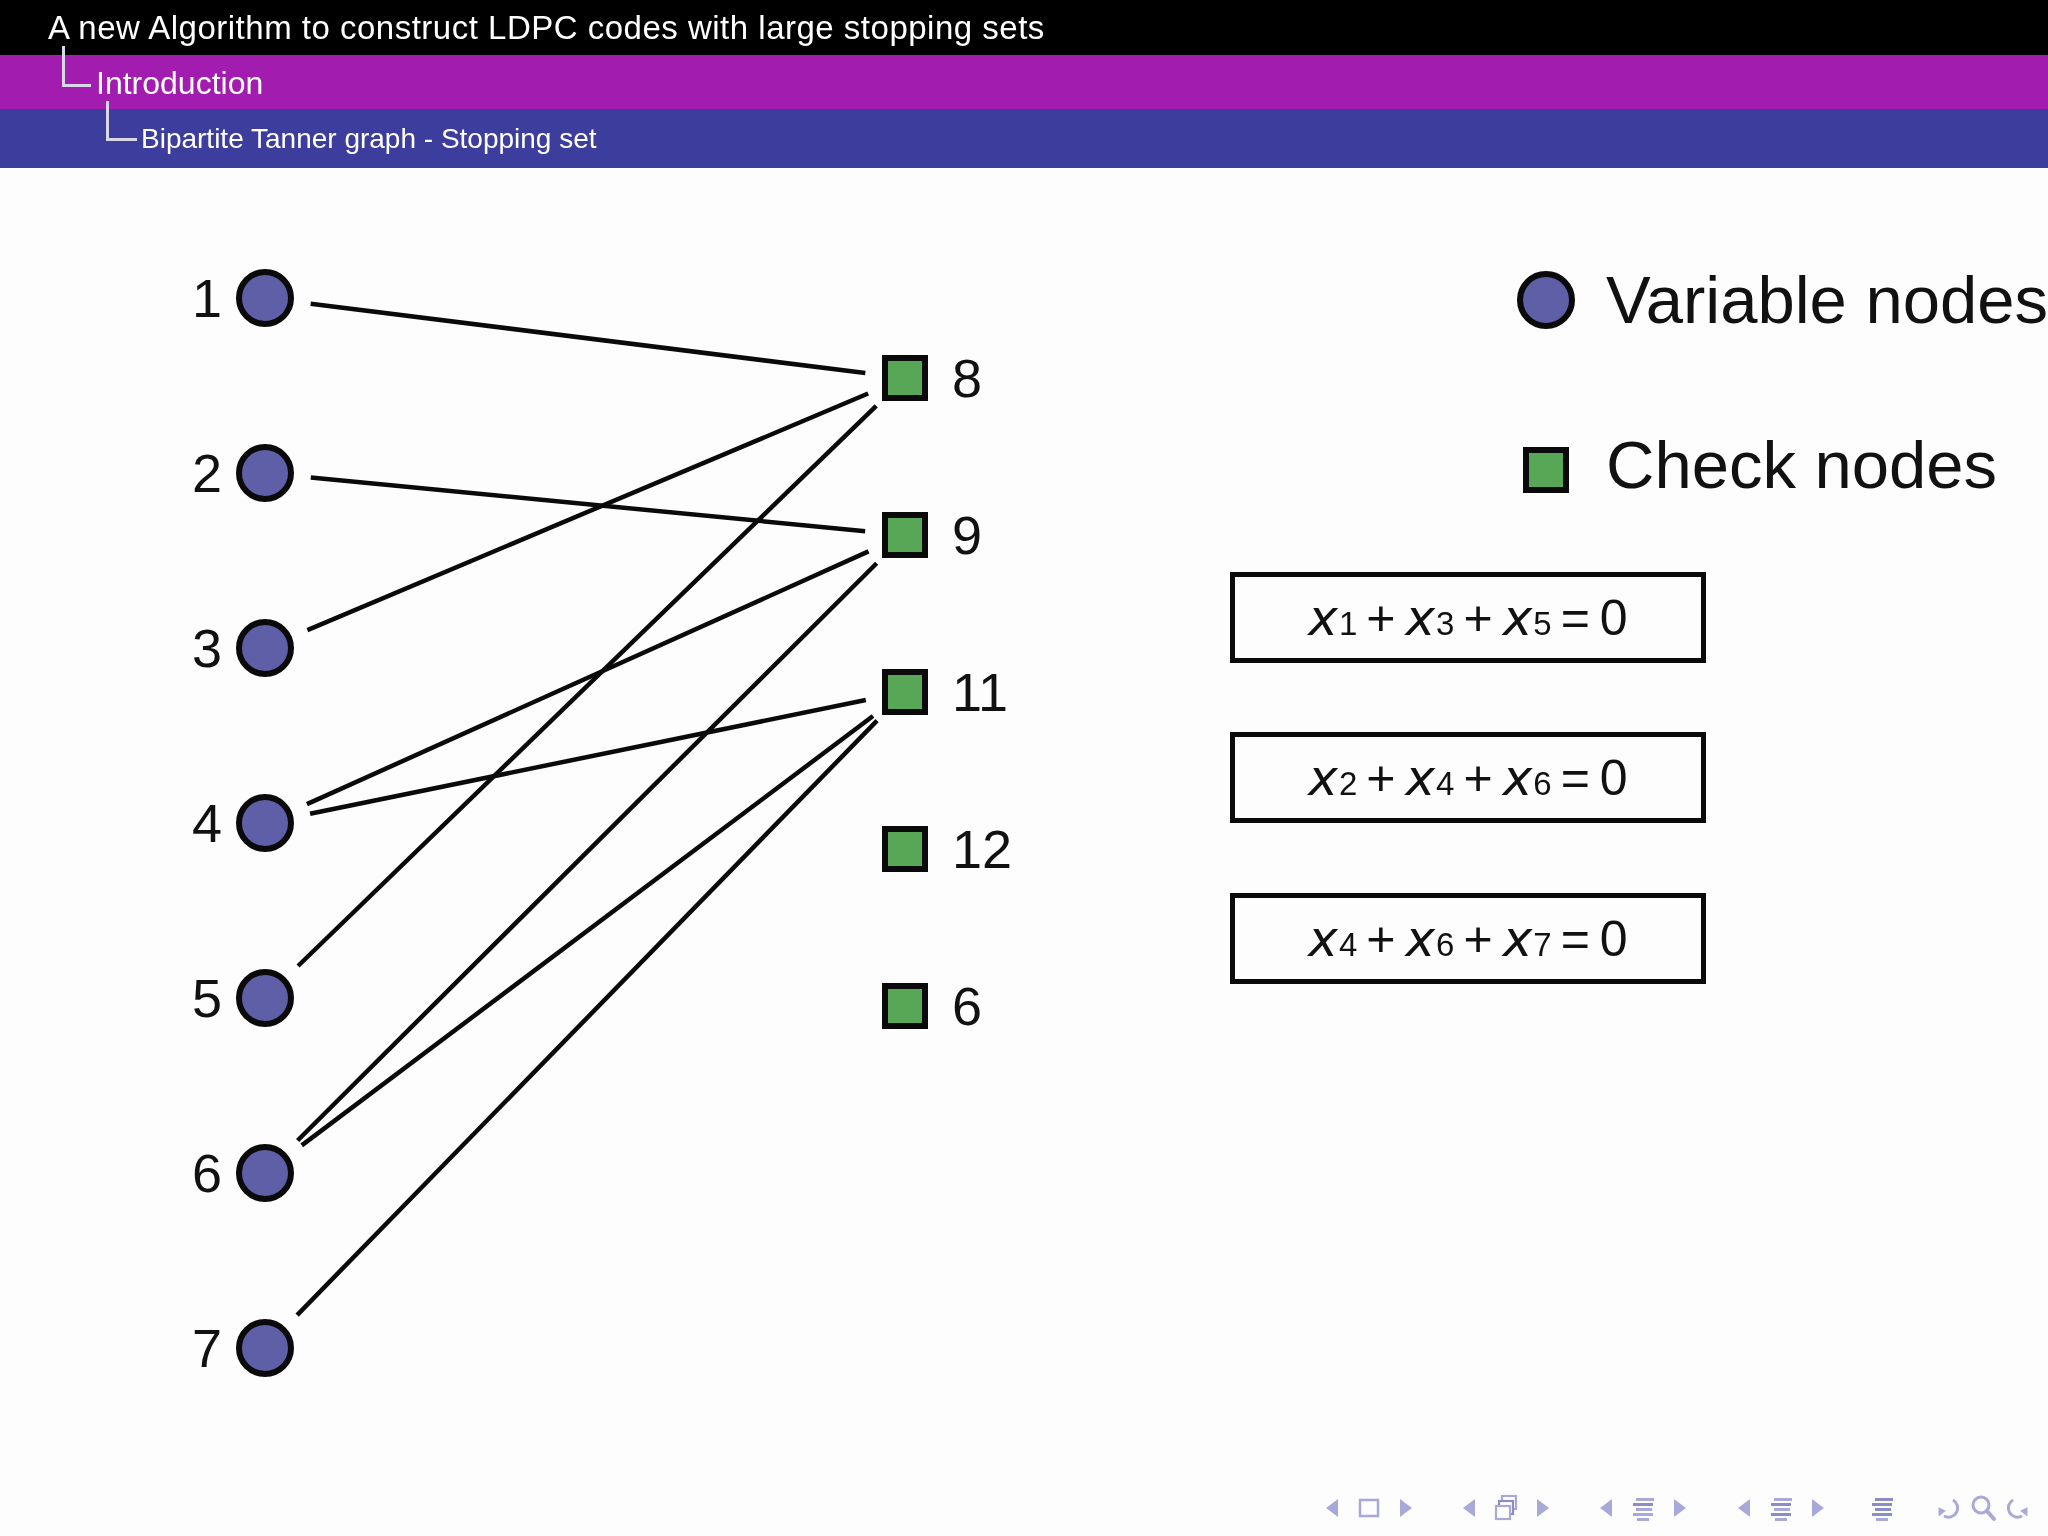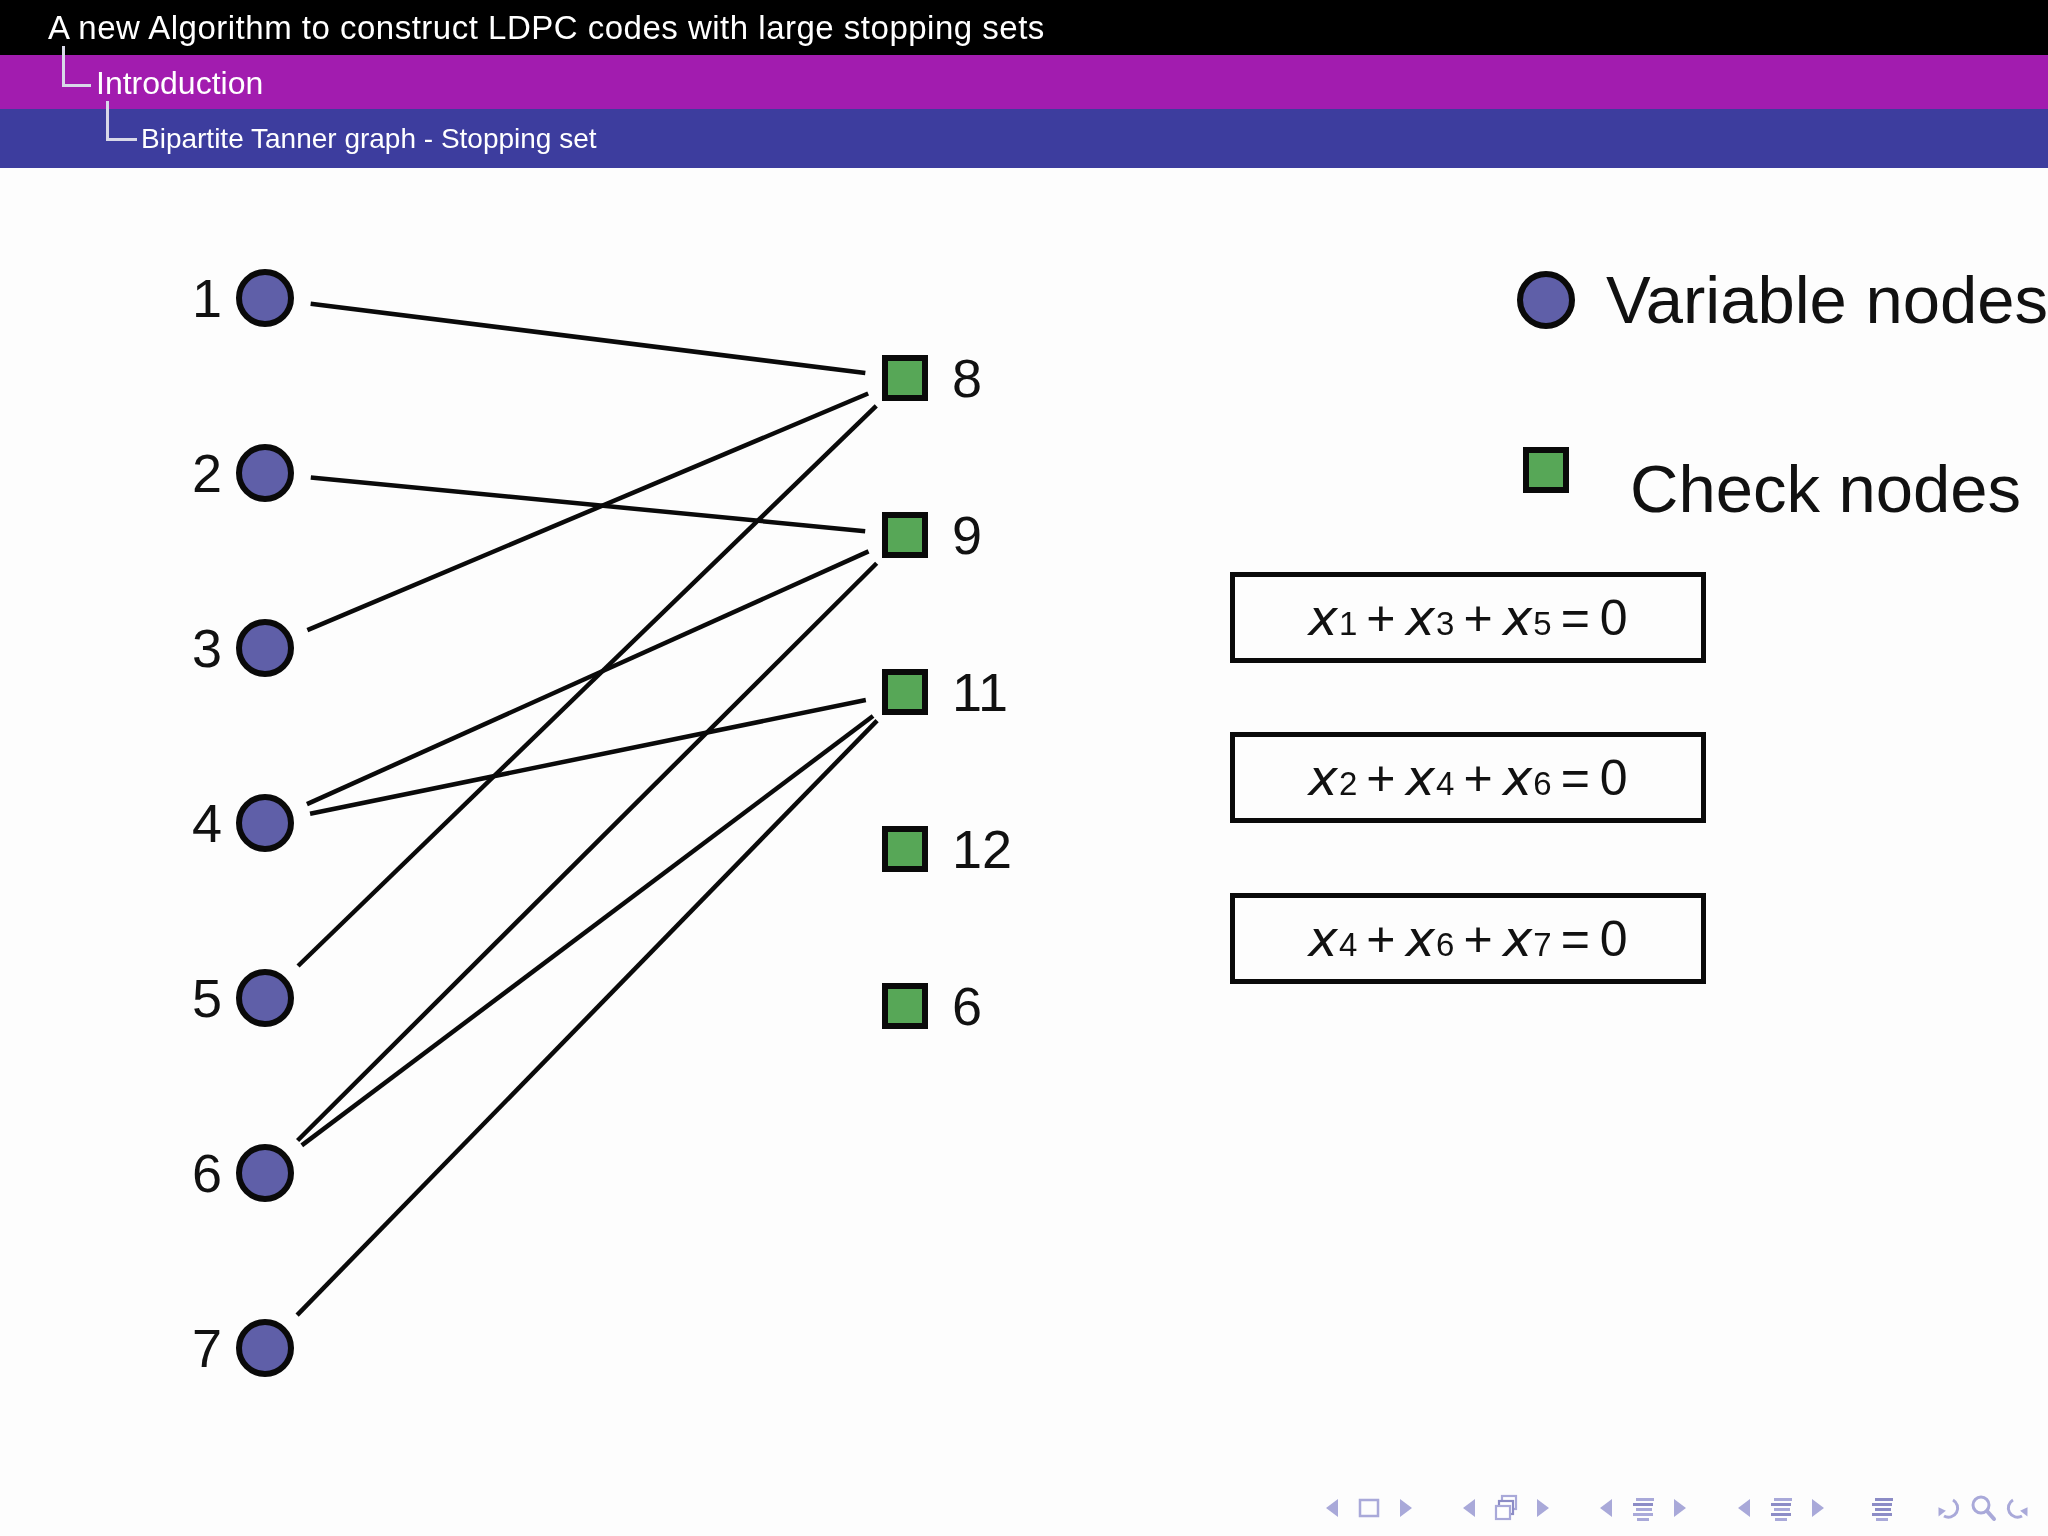--- a/index.html
+++ b/index.html
@@ -113,21 +113,21 @@
       <div class="cnode-square" style="left: 882px; top: 826px; background: rgb(87, 167, 87);"></div>
       <div class="check-label" style="top: 816px;">12</div>
       <div class="cnode-square" style="left: 882px; top: 983px; background: rgb(87, 167, 87);"></div>
       <div class="check-label" style="top: 973px;">6</div>
     </div>
 
   <div id="legend">
       <div class="legend-circle" style="left: 1517px; top: 271px; background: rgb(95, 95, 168);"></div>
       <div class="legend-label" style="top: 260px;">Variable nodes</div>
       <div class="legend-square" style="left: 1523px; top: 447px; background: rgb(87, 167, 87);"></div>
-      <div class="legend-label" style="top: 449px; margin-left: 24px;">Check nodes</div>
+      <div class="legend-label" style="top: 425px;">Check nodes</div>
     </div>
 
   <div id="equations">
       <div class="eq-box" style="top: 572px;">
         <span class="mvar">x</span>
         <sub>1</sub>
         <span class="mop">+</span>
         <span class="mvar">x</span>
         <sub>3</sub>
         <span class="mop">+</span>

